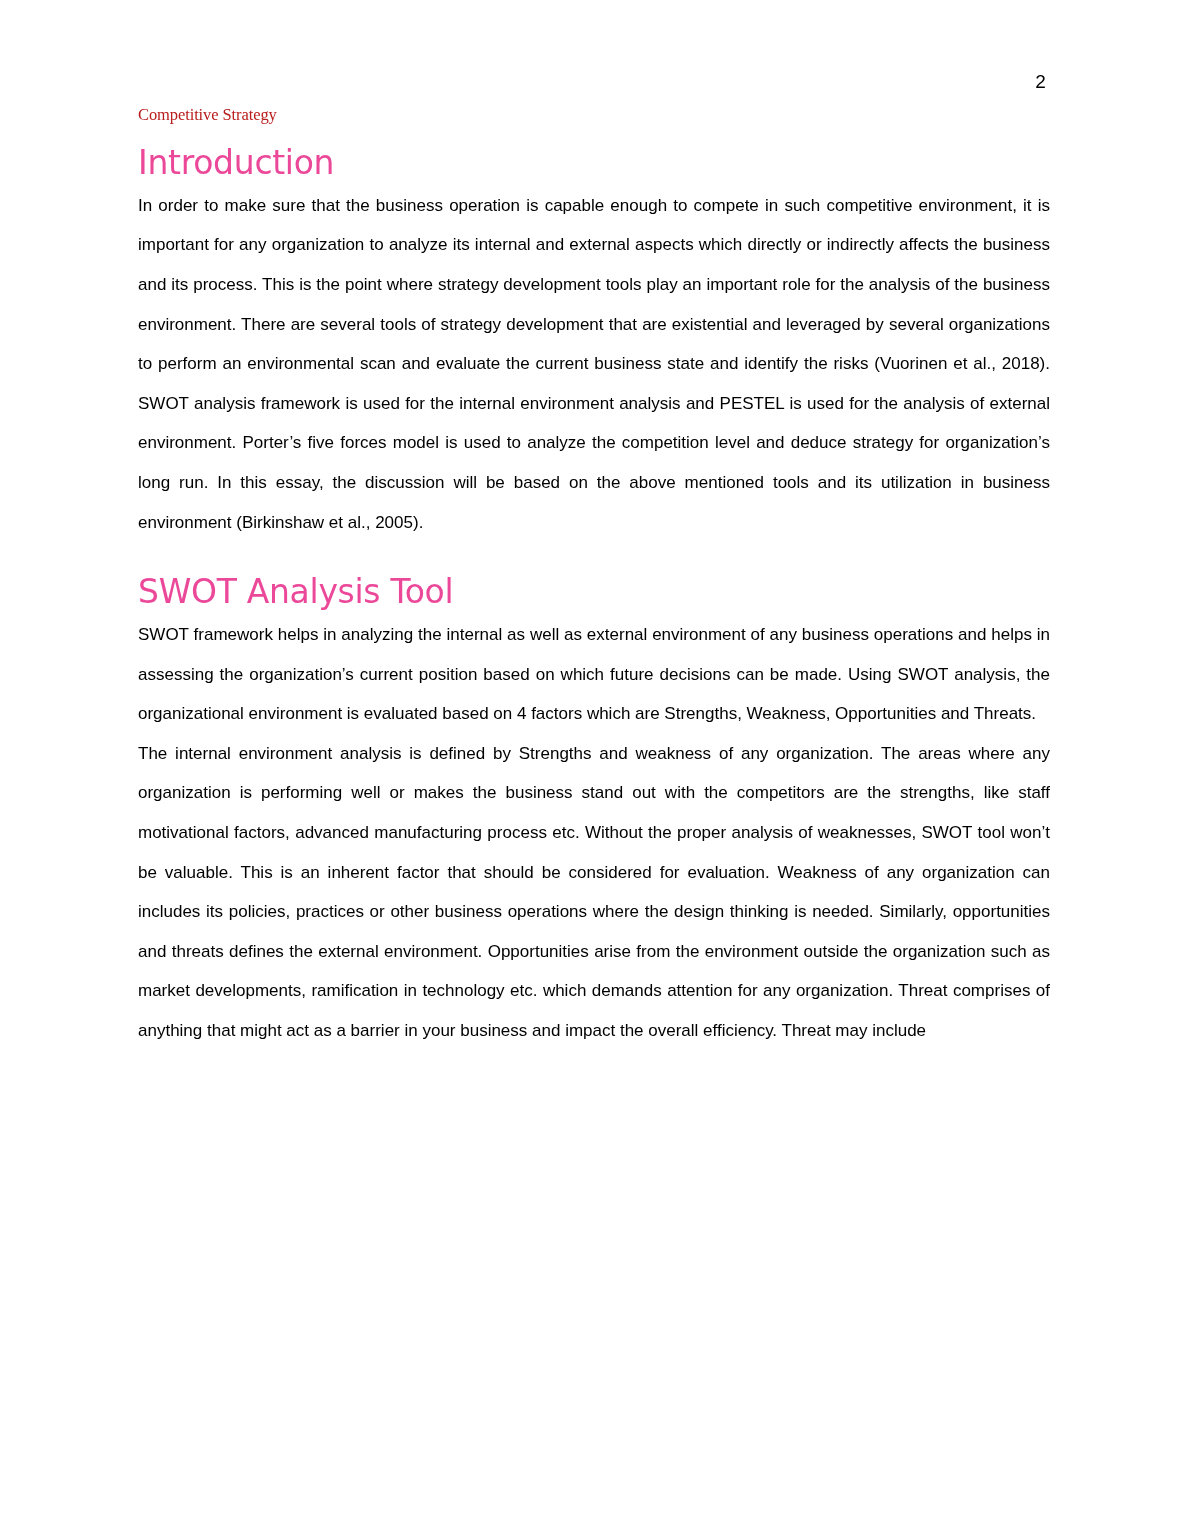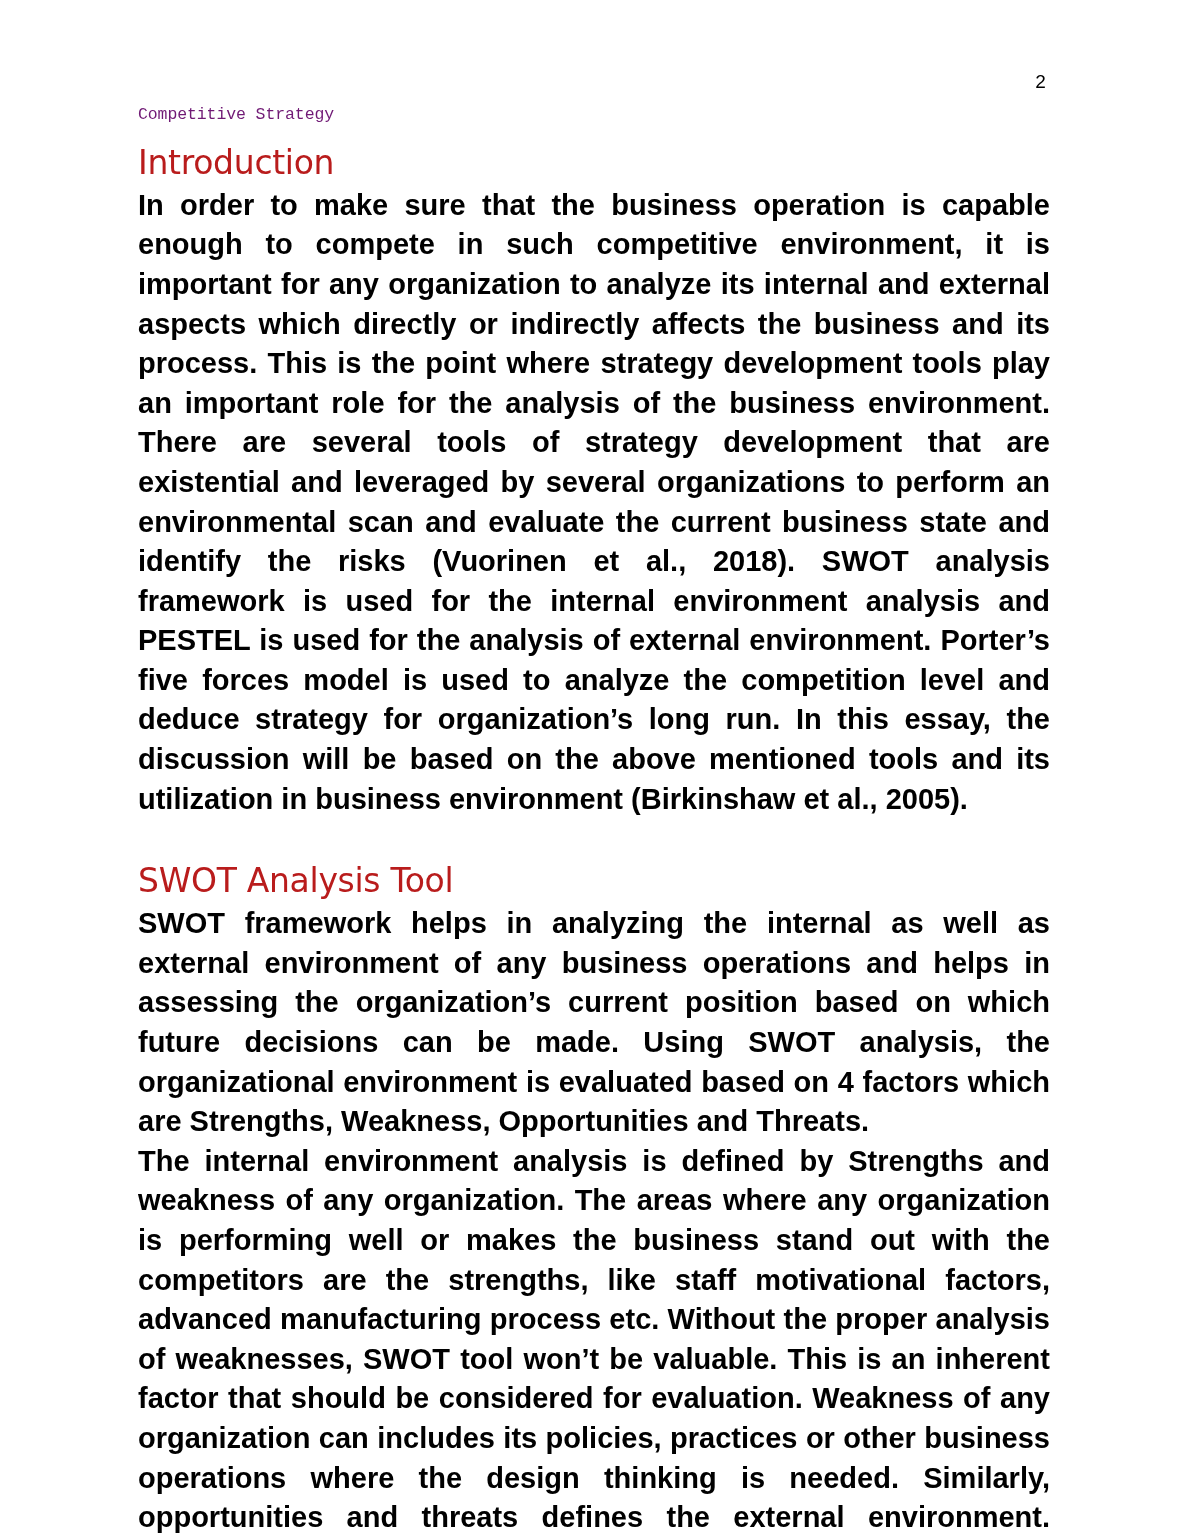--- a/index.html
+++ b/index.html
@@ -30,62 +30,61 @@
     font-size: 19px;
     color: #000000;
     text-align: right;
     line-height: 1;
     padding-top: 72px;
     padding-right: 4px;
     letter-spacing: 0.2px;
   }
 
   .running-header {
-    font-family: Liberation Mono, monospace;
+    font-family: Liberation Serif, serif;
     font-size: 16.5px;
-    color: #701a75;
+    color: #b91c1c;
     line-height: 1.2;
     margin-top: 14px;
     letter-spacing: -0.1px;
   }
 
   
   h1.section-heading {
     font-family: "DejaVu Sans", "Liberation Sans", sans-serif;
     font-size: 33px;
     font-weight: 400;
-    color: #b91c1c;
+    color: #ec4899;
     margin: 0;
     padding: 0;
     line-height: 1.12;
     letter-spacing: -0.3px;
   }
 
   #heading-introduction {
     margin-top: 20px;
   }
 
   #heading-swot {
-    margin-top: 44px;
+    margin-top: 32px;
   }
 
   
   p.body-para {
     font-family: "Liberation Sans", "DejaVu Sans", sans-serif;
-    font-size: 29px;
+    font-size: 17px;
     color: #000000;
     text-align: justify;
     text-justify: inter-word;
     line-height: 39.6px;
     margin: 0;
     padding: 0;
     -webkit-hyphens: none;
     hyphens: none;
     word-spacing: 0px;
-    font-weight: bold;
   }
 
   p.body-para.tight-after-heading {
     margin-top: 4px;
   }
 
   p.body-para.spaced {
   }
 
   

